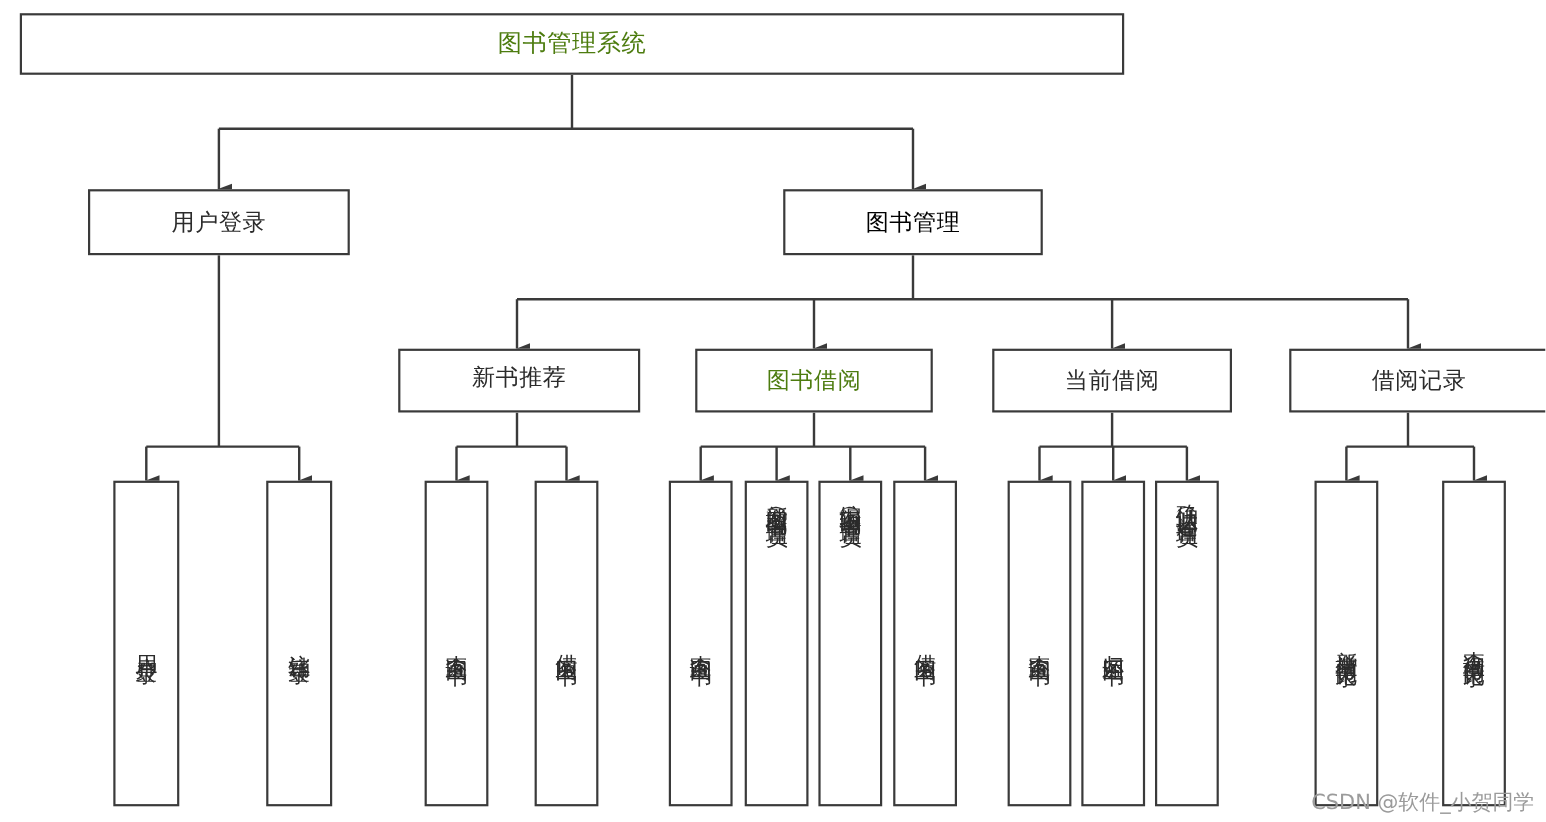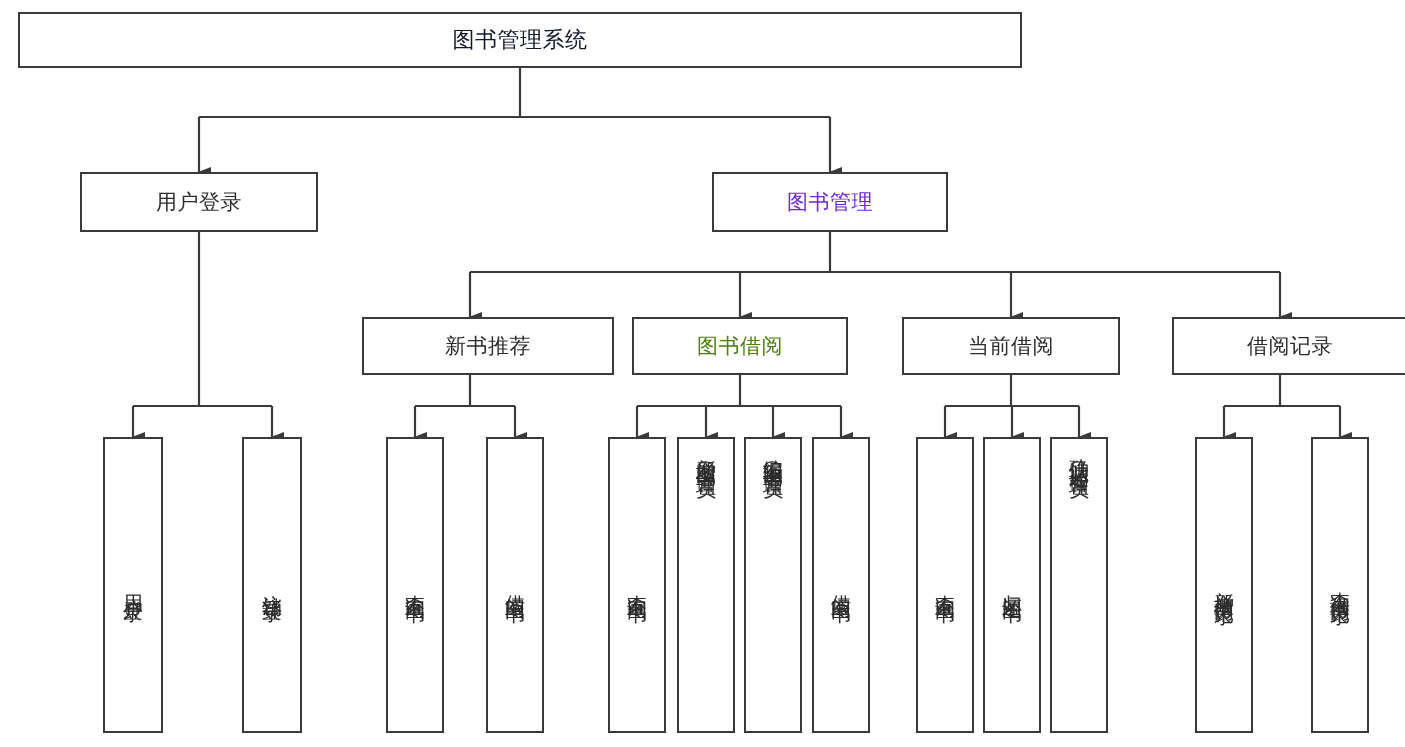--- a/index.html
+++ b/index.html
@@ -116,29 +116,29 @@
       <line x1="945" y1="406" x2="945" y2="437" stroke="#3a3a3a" stroke-width="2.2" marker-end="url(#ah)"></line>
       <line x1="1012" y1="406" x2="1012" y2="437" stroke="#3a3a3a" stroke-width="2.2" marker-end="url(#ah)"></line>
       <line x1="1079" y1="406" x2="1079" y2="437" stroke="#3a3a3a" stroke-width="2.2" marker-end="url(#ah)"></line>
       <line x1="1280" y1="375" x2="1280" y2="406" stroke="#3a3a3a" stroke-width="2.2"></line>
       <line x1="1224" y1="406" x2="1340" y2="406" stroke="#3a3a3a" stroke-width="2.2"></line>
       <line x1="1224" y1="406" x2="1224" y2="437" stroke="#3a3a3a" stroke-width="2.2" marker-end="url(#ah)"></line>
       <line x1="1340" y1="406" x2="1340" y2="437" stroke="#3a3a3a" stroke-width="2.2" marker-end="url(#ah)"></line>
     </svg>
   <div id="nodes">
       <div class="node horiz root" style="left: 18px; top: 12px; width: 1004px; height: 56px; border-color: rgb(58, 58, 58);">
-        <span class="label" style="color: #0f172a;">图书管理系统</span>
+        <span class="label" style="color: #4d7c0f;">图书管理系统</span>
       </div>
       <div class="node horiz" style="left: 80px; top: 172px; width: 238px; height: 60px; border-color: rgb(58, 58, 58);">
         <span class="label" style="color: rgb(43, 43, 43);">用户登录</span>
       </div>
       <div class="node horiz" style="left: 712px; top: 172px; width: 236px; height: 60px; border-color: rgb(58, 58, 58);">
-        <span class="label" style="color: #6d28d9;">图书管理</span>
+        <span class="label" style="color: #000000;">图书管理</span>
       </div>
-      <div class="node horiz" style="left: 362px; top: 317px; width: 252px; height: 58px; border-color: rgb(58, 58, 58);">
+      <div class="node horiz" style="left: 362px; top: 317px; width: 220px; height: 58px; border-color: rgb(58, 58, 58); font-family: Liberation Mono, monospace;">
         <span class="label" style="color: rgb(43, 43, 43);">新书推荐</span>
       </div>
       <div class="node horiz" style="left: 632px; top: 317px; width: 216px; height: 58px; border-color: rgb(58, 58, 58);">
         <span class="label" style="color: #4d7c0f;">图书借阅</span>
       </div>
       <div class="node horiz" style="left: 902px; top: 317px; width: 218px; height: 58px; border-color: rgb(58, 58, 58);">
         <span class="label" style="color: rgb(43, 43, 43);">当前借阅</span>
       </div>
       <div class="node horiz" style="left: 1172px; top: 317px; width: 236px; height: 58px; border-color: rgb(58, 58, 58);">
         <span class="label" style="color: rgb(43, 43, 43);">借阅记录</span>
@@ -176,13 +176,14 @@
       <div class="node vert align-top" style="left: 1050px; top: 437px; width: 58px; height: 296px; border-color: rgb(58, 58, 58);">
         <span class="label" style="color: rgb(43, 43, 43);">确认归还（管理员）</span>
       </div>
       <div class="node vert" style="left: 1195px; top: 437px; width: 58px; height: 296px; border-color: rgb(58, 58, 58);">
         <span class="label" style="color: rgb(43, 43, 43);">新增借阅记录</span>
       </div>
       <div class="node vert" style="left: 1311px; top: 437px; width: 58px; height: 296px; border-color: rgb(58, 58, 58);">
         <span class="label" style="color: rgb(43, 43, 43);">查询借阅记录</span>
       </div>
     </div>
+  <div class="watermark" style="left: 1192px; top: 716px; color: rgb(155, 155, 155);">CSDN @软件_小贺同学</div>
 </div>
 
 </body></html>

